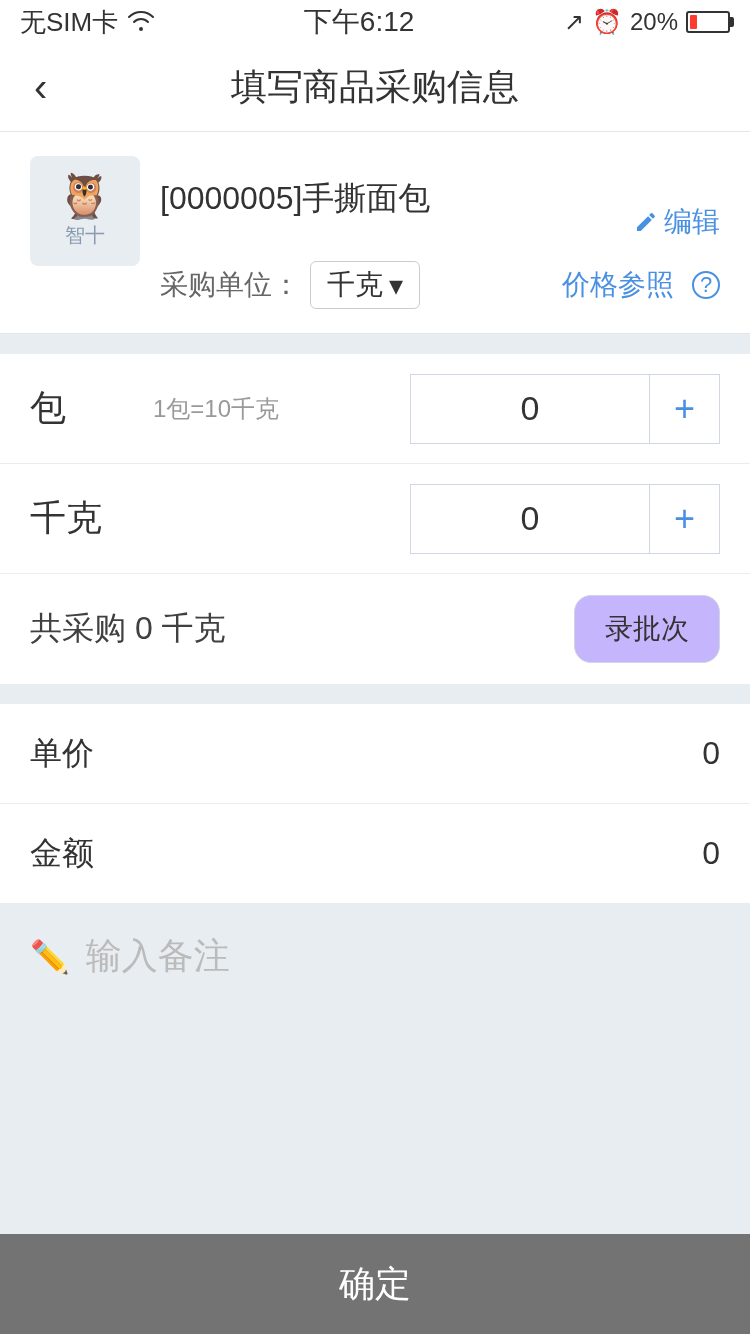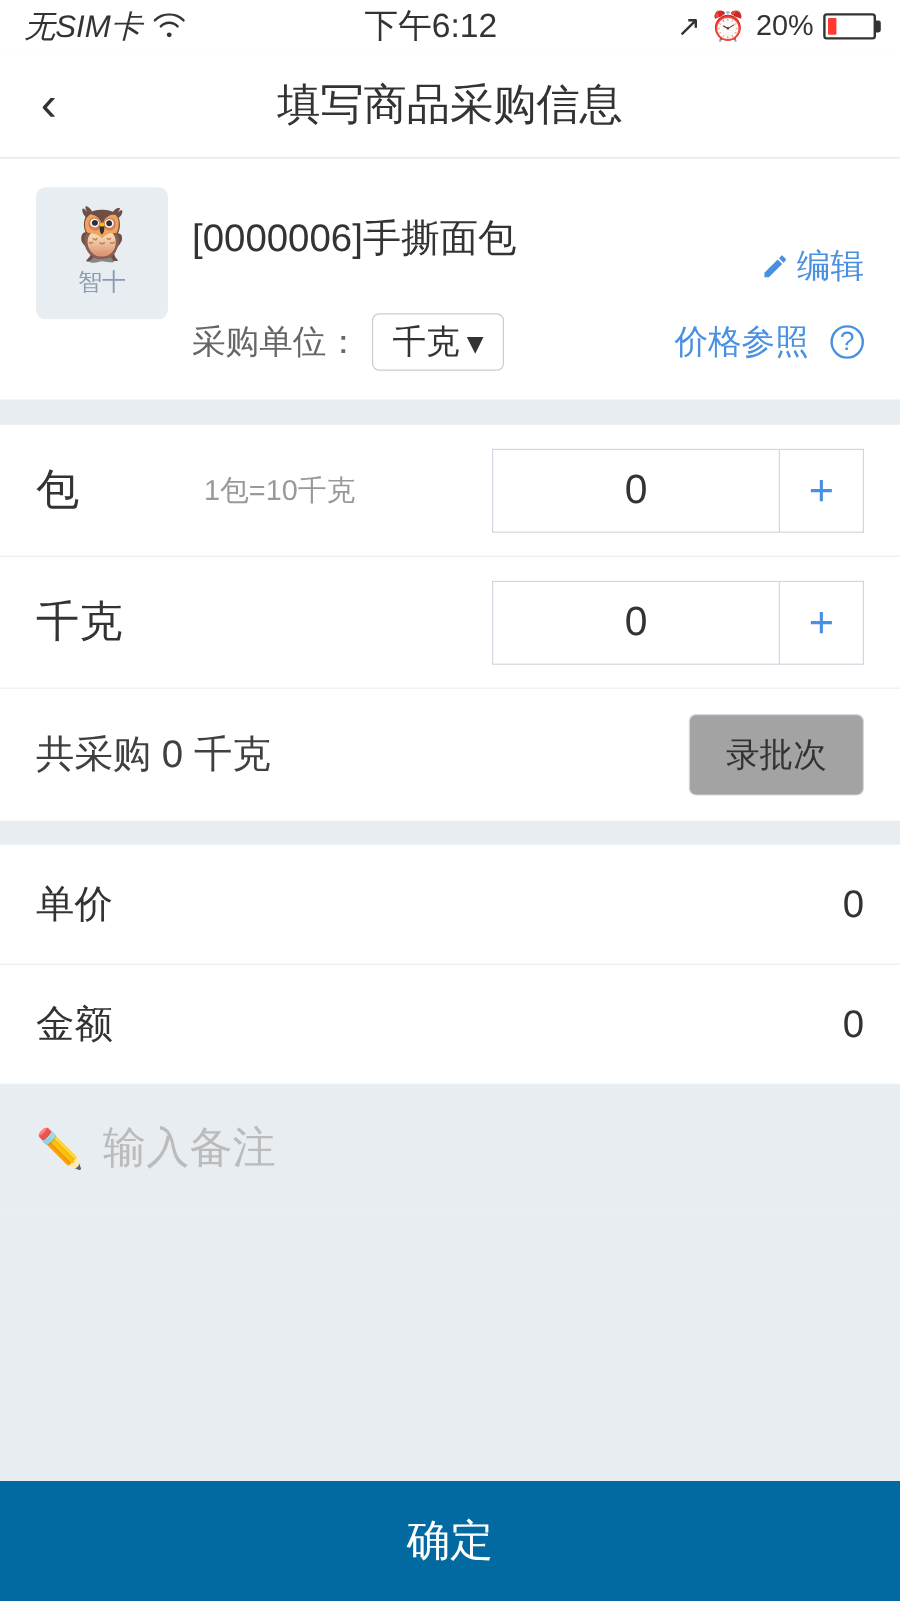--- a/index.html
+++ b/index.html
@@ -18,21 +18,21 @@
       width: 750px;
       height: 44px;
       background: #fff;
       display: flex;
       align-items: center;
       justify-content: space-between;
       padding: 0 20px;
       font-size: 26px;
       color: #333;
     }
-    .status-left { display: flex; align-items: center; gap: 10px; font-style: italic; }
+    .status-left { display: flex; align-items: center; gap: 10px; }
     .status-center { font-weight: 500; font-size: 28px; }
     .status-right { display: flex; align-items: center; gap: 8px; font-size: 24px; }
     .battery-icon {
       display: inline-flex; align-items: center;
       width: 44px; height: 22px;
       border: 2px solid #333; border-radius: 3px;
       position: relative; padding: 2px;
     }
     .battery-icon::after {
       content: '';
@@ -182,21 +182,21 @@
       border-bottom: 1px solid #e8edf2;
     }
     .form-label {
       font-size: 36px;
       color: #333;
       min-width: 120px;
     }
     .form-label-sub {
       font-size: 24px;
       color: #999;
-      margin-left: 20px;
+      margin-left: 3px;
     }
     .form-input-area {
       flex: 1;
       display: flex;
       align-items: center;
       justify-content: flex-end;
       gap: 0;
     }
     .number-input {
       border: 1px solid #d0d7e2;
@@ -231,25 +231,25 @@
       padding: 0 30px;
       height: 110px;
       background: #fff;
     }
     .total-text {
       font-size: 32px;
       color: #404040;
     }
     .batch-btn {
       border: 1px solid #d0d7e2;
-      border-radius: 6px;
+      border-radius: 17px;
       padding: 14px 30px;
       font-size: 28px;
       color: #333;
-      background: #a3a3a3;
+      background: #c4b5fd;
       cursor: pointer;
     }
 
     
     .price-section {
       background: #fff;
       margin-top: 0;
     }
     .price-row {
       display: flex;
@@ -290,21 +290,21 @@
     .empty-space {
       background: #e8edf2;
       flex: 1;
       min-height: 300px;
     }
 
     
     .confirm-btn {
       width: 750px;
       height: 100px;
-      background: #0369a1;
+      background: #737373;
       display: flex;
       align-items: center;
       justify-content: center;
       font-size: 36px;
       color: #fff;
       cursor: pointer;
       position: fixed;
       bottom: 0;
       left: 0;
     }
@@ -347,21 +347,21 @@
 
   <div class="product-card">
     <div class="product-image">
       <div class="product-image-inner">
         <span class="owl-icon">🦉</span>
         <span class="brand-text">智十</span>
       </div>
     </div>
     <div class="product-info">
       <div class="product-info-top">
-        <span class="product-name">[0000006]手撕面包</span>
+        <span class="product-name">[0000005]手撕面包</span>
         <span class="edit-btn">
           <svg width="24" height="24" viewBox="0 0 24 24" fill="#4a90e2">
             <path d="M3 17.25V21h3.75L17.81 9.94l-3.75-3.75L3 17.25zM20.71 7.04c.39-.39.39-1.02 0-1.41l-2.34-2.34c-.39-.39-1.02-.39-1.41 0l-1.83 1.83 3.75 3.75 1.83-1.83z"></path>
           </svg>
           <span>编辑</span>
         </span>
       </div>
       <div class="product-info-bottom">
         <div class="unit-row">
           <span>采购单位：</span>

